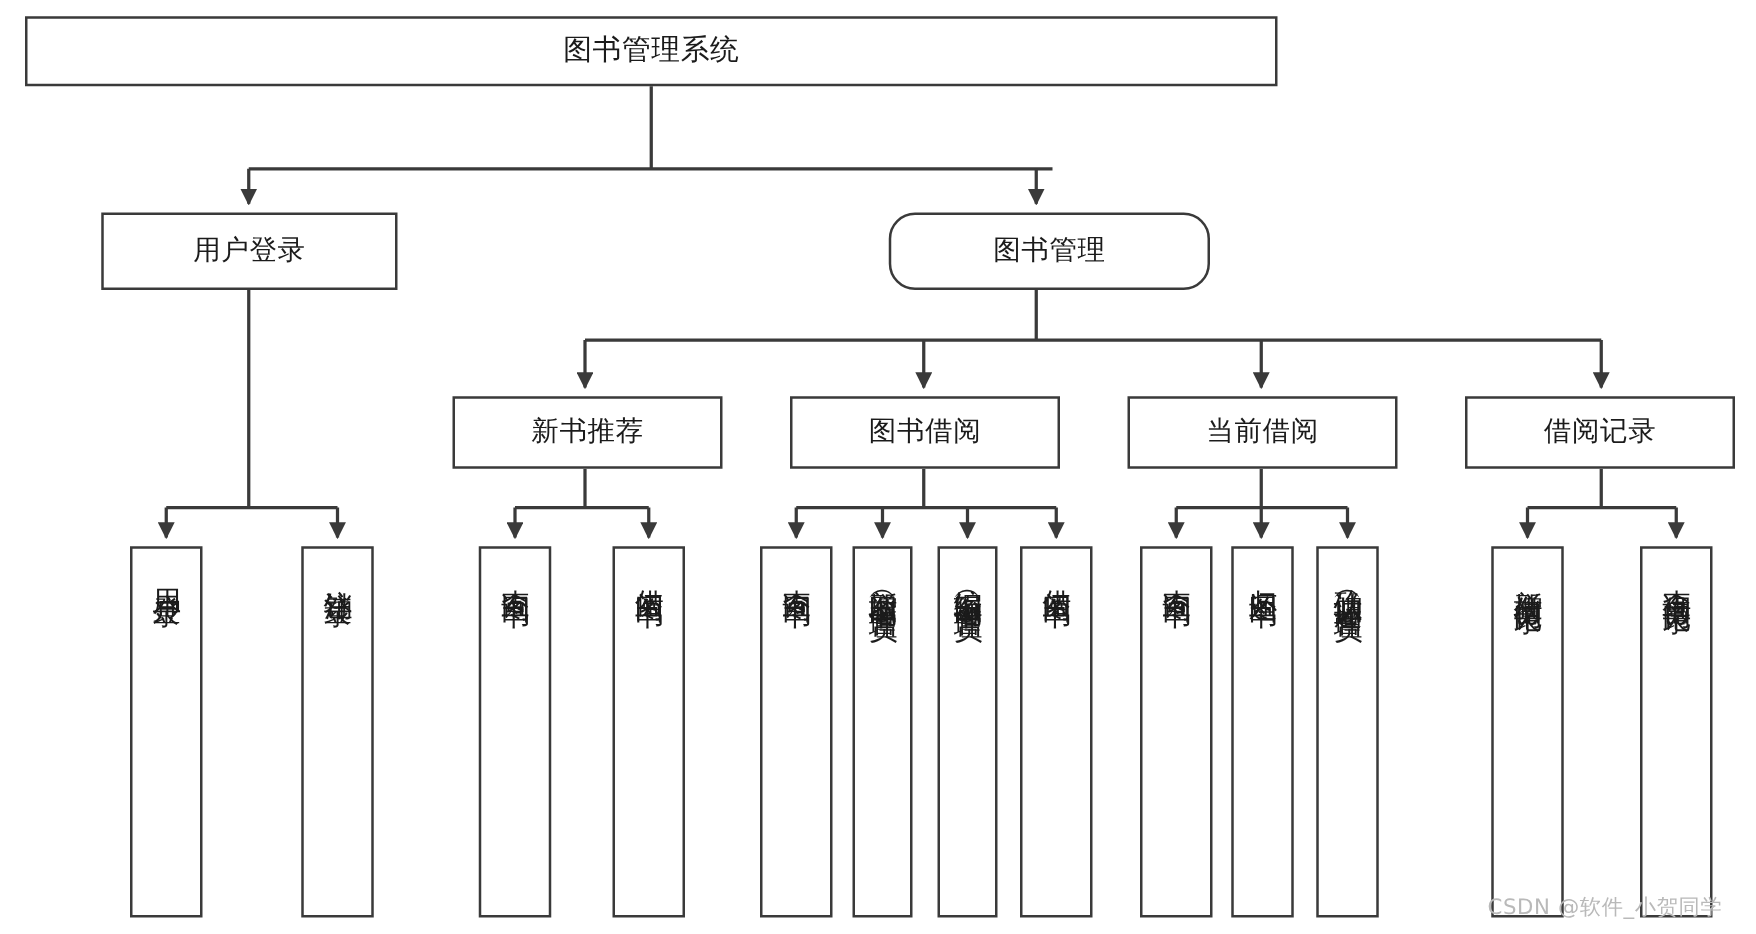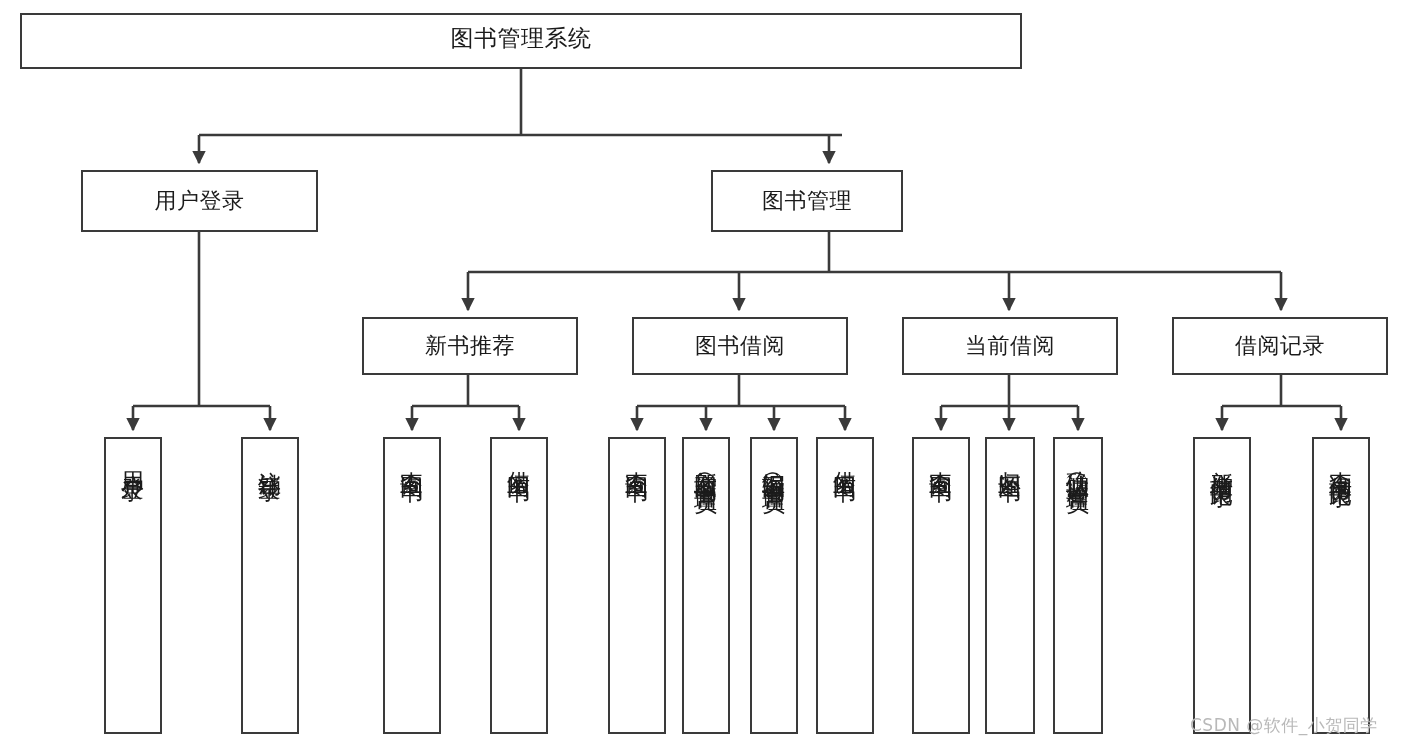--- a/index.html
+++ b/index.html
@@ -126,28 +126,28 @@
       <path d="M 1009 406 L 1009 430" marker-end="url(#arrow)"></path>
       <path d="M 1078 406 L 1078 430" marker-end="url(#arrow)"></path>
 
       <path d="M 1281 375 L 1281 406"></path>
       <path d="M 1222 406 L 1341 406"></path>
       <path d="M 1222 406 L 1222 430" marker-end="url(#arrow)"></path>
       <path d="M 1341 406 L 1341 430" marker-end="url(#arrow)"></path>
     </g>
   </svg>
 
-  <div class="node horiz root" style="left:20px; top:13px; width:1002px; height:56px;font-family:Liberation Mono, monospace;">
+  <div class="node horiz root" style="left:20px; top:13px; width:1002px; height:56px;">
     <span class="node-label">图书管理系统</span>
   </div>
 
   <div class="node horiz" style="left:81px; top:170px; width:237px; height:62px;">
     <span class="node-label">用户登录</span>
   </div>
-  <div class="node horiz" style="left:711px; top:170px; width:192px; height:62px;">
+  <div class="node horiz" style="left:711px; top:170px; width:257px; height:62px;border-radius:21px;">
     <span class="node-label">图书管理</span>
   </div>
 
   <div class="node horiz" style="left:362px; top:317px; width:216px; height:58px;">
     <span class="node-label">新书推荐</span>
   </div>
   <div class="node horiz" style="left:632px; top:317px; width:216px; height:58px;">
     <span class="node-label">图书借阅</span>
   </div>
   <div class="node horiz" style="left:1172px; top:317px; width:216px; height:58px;">

